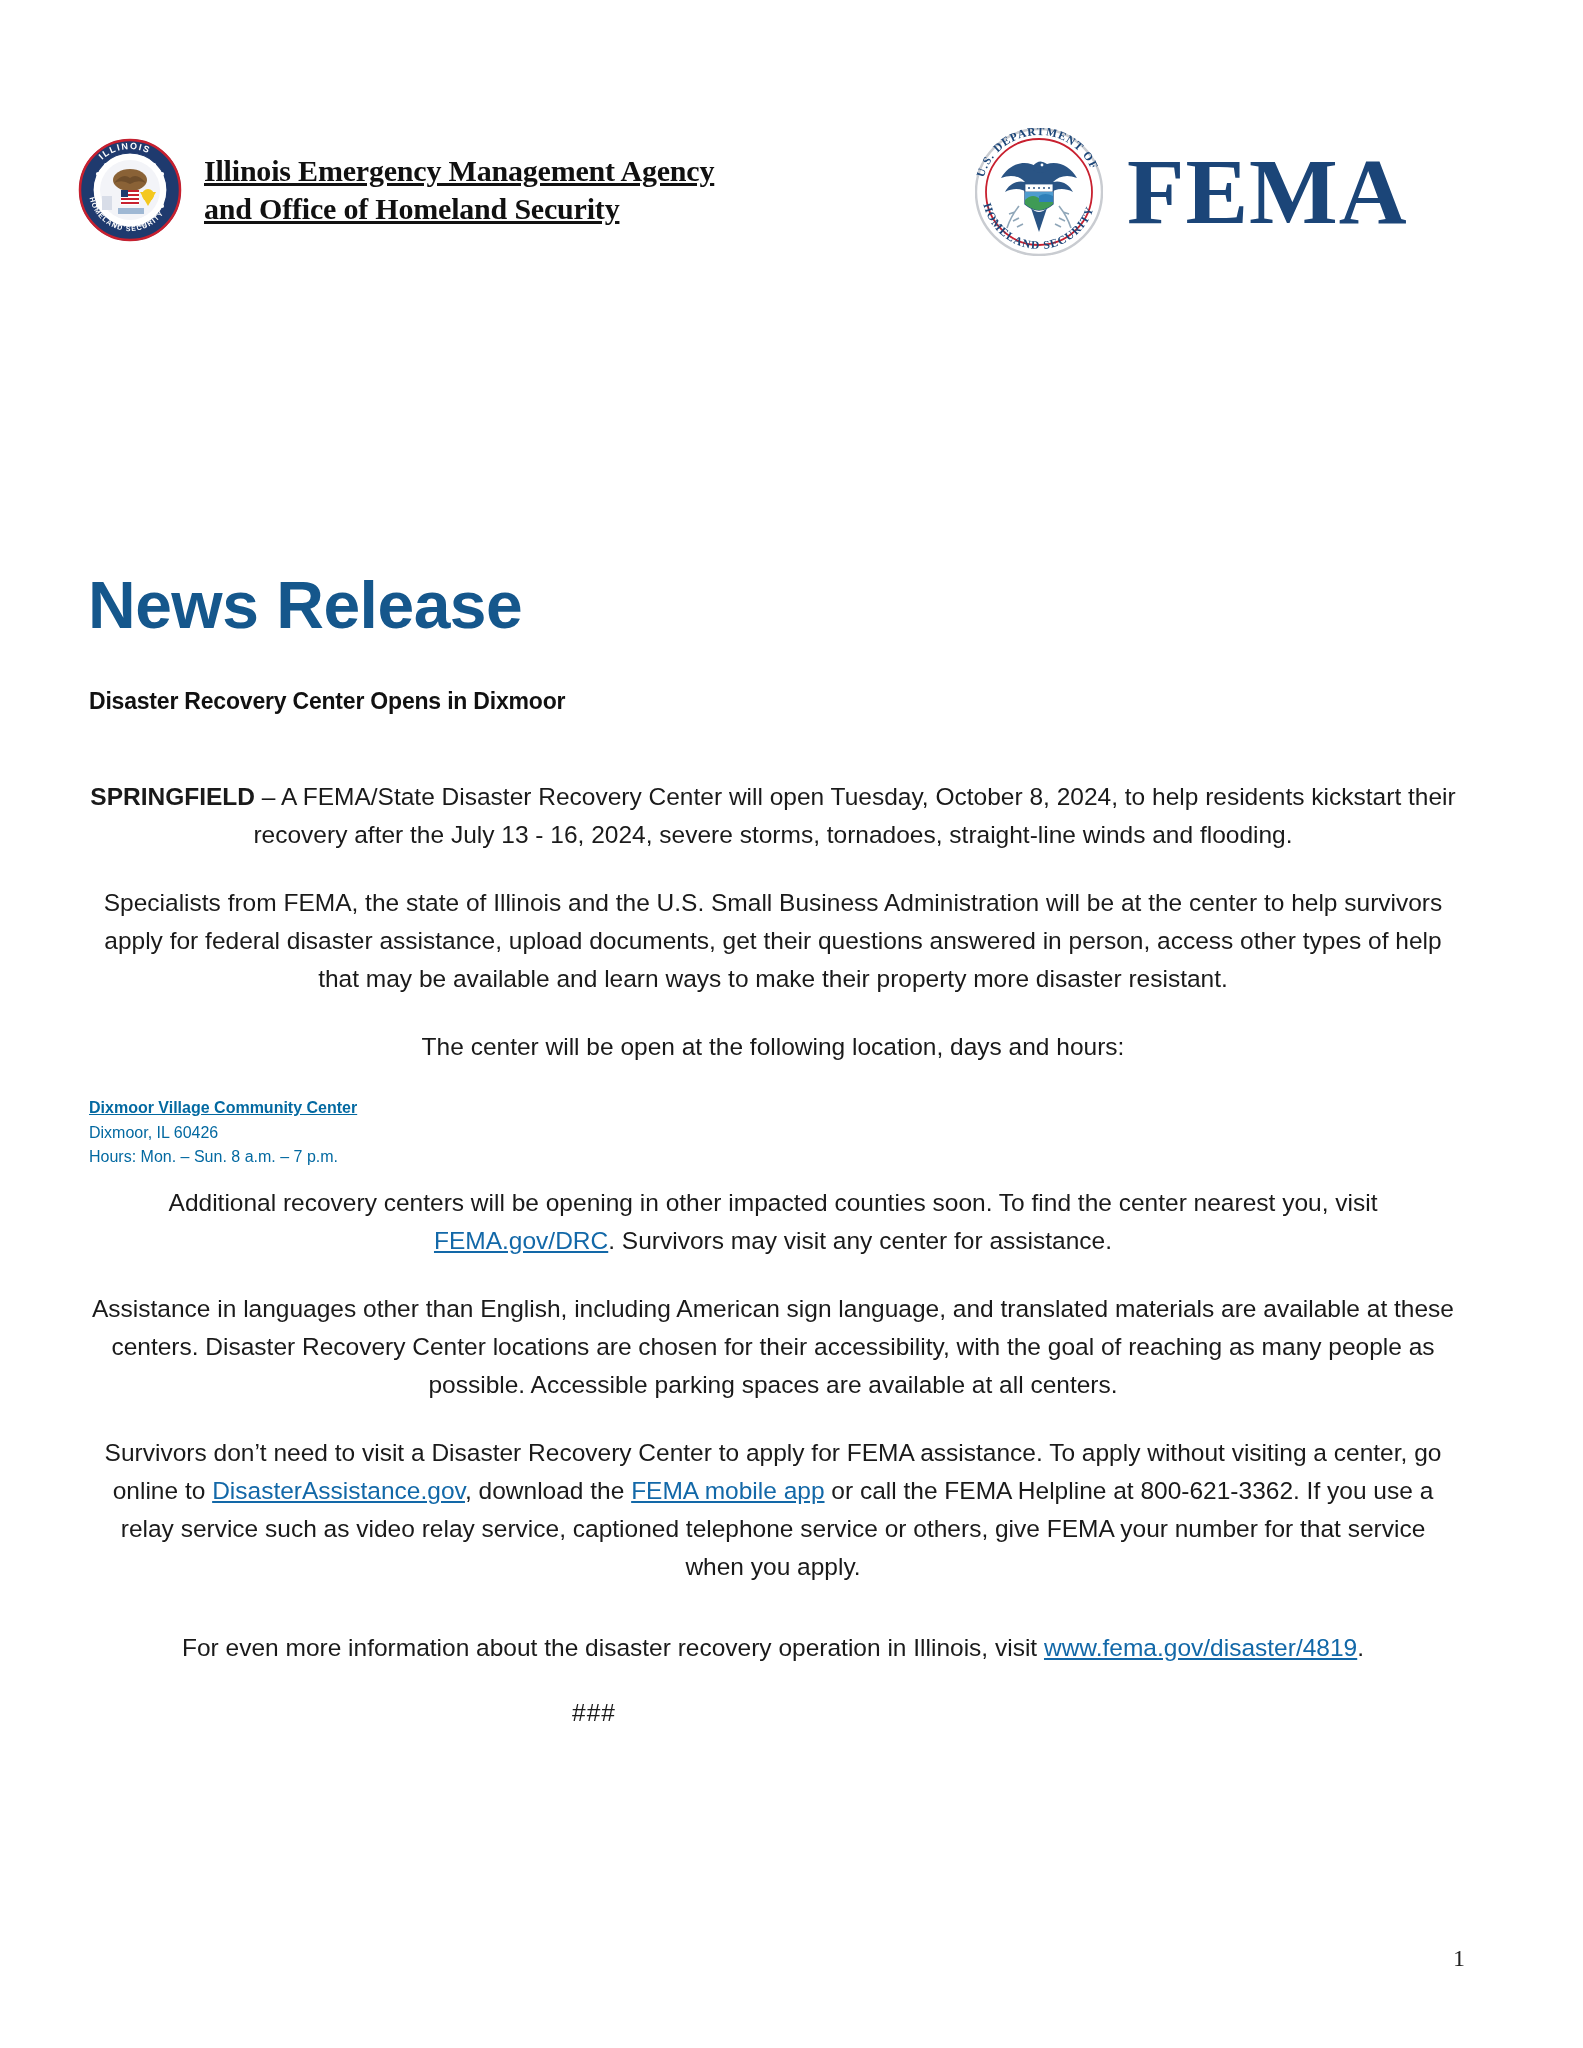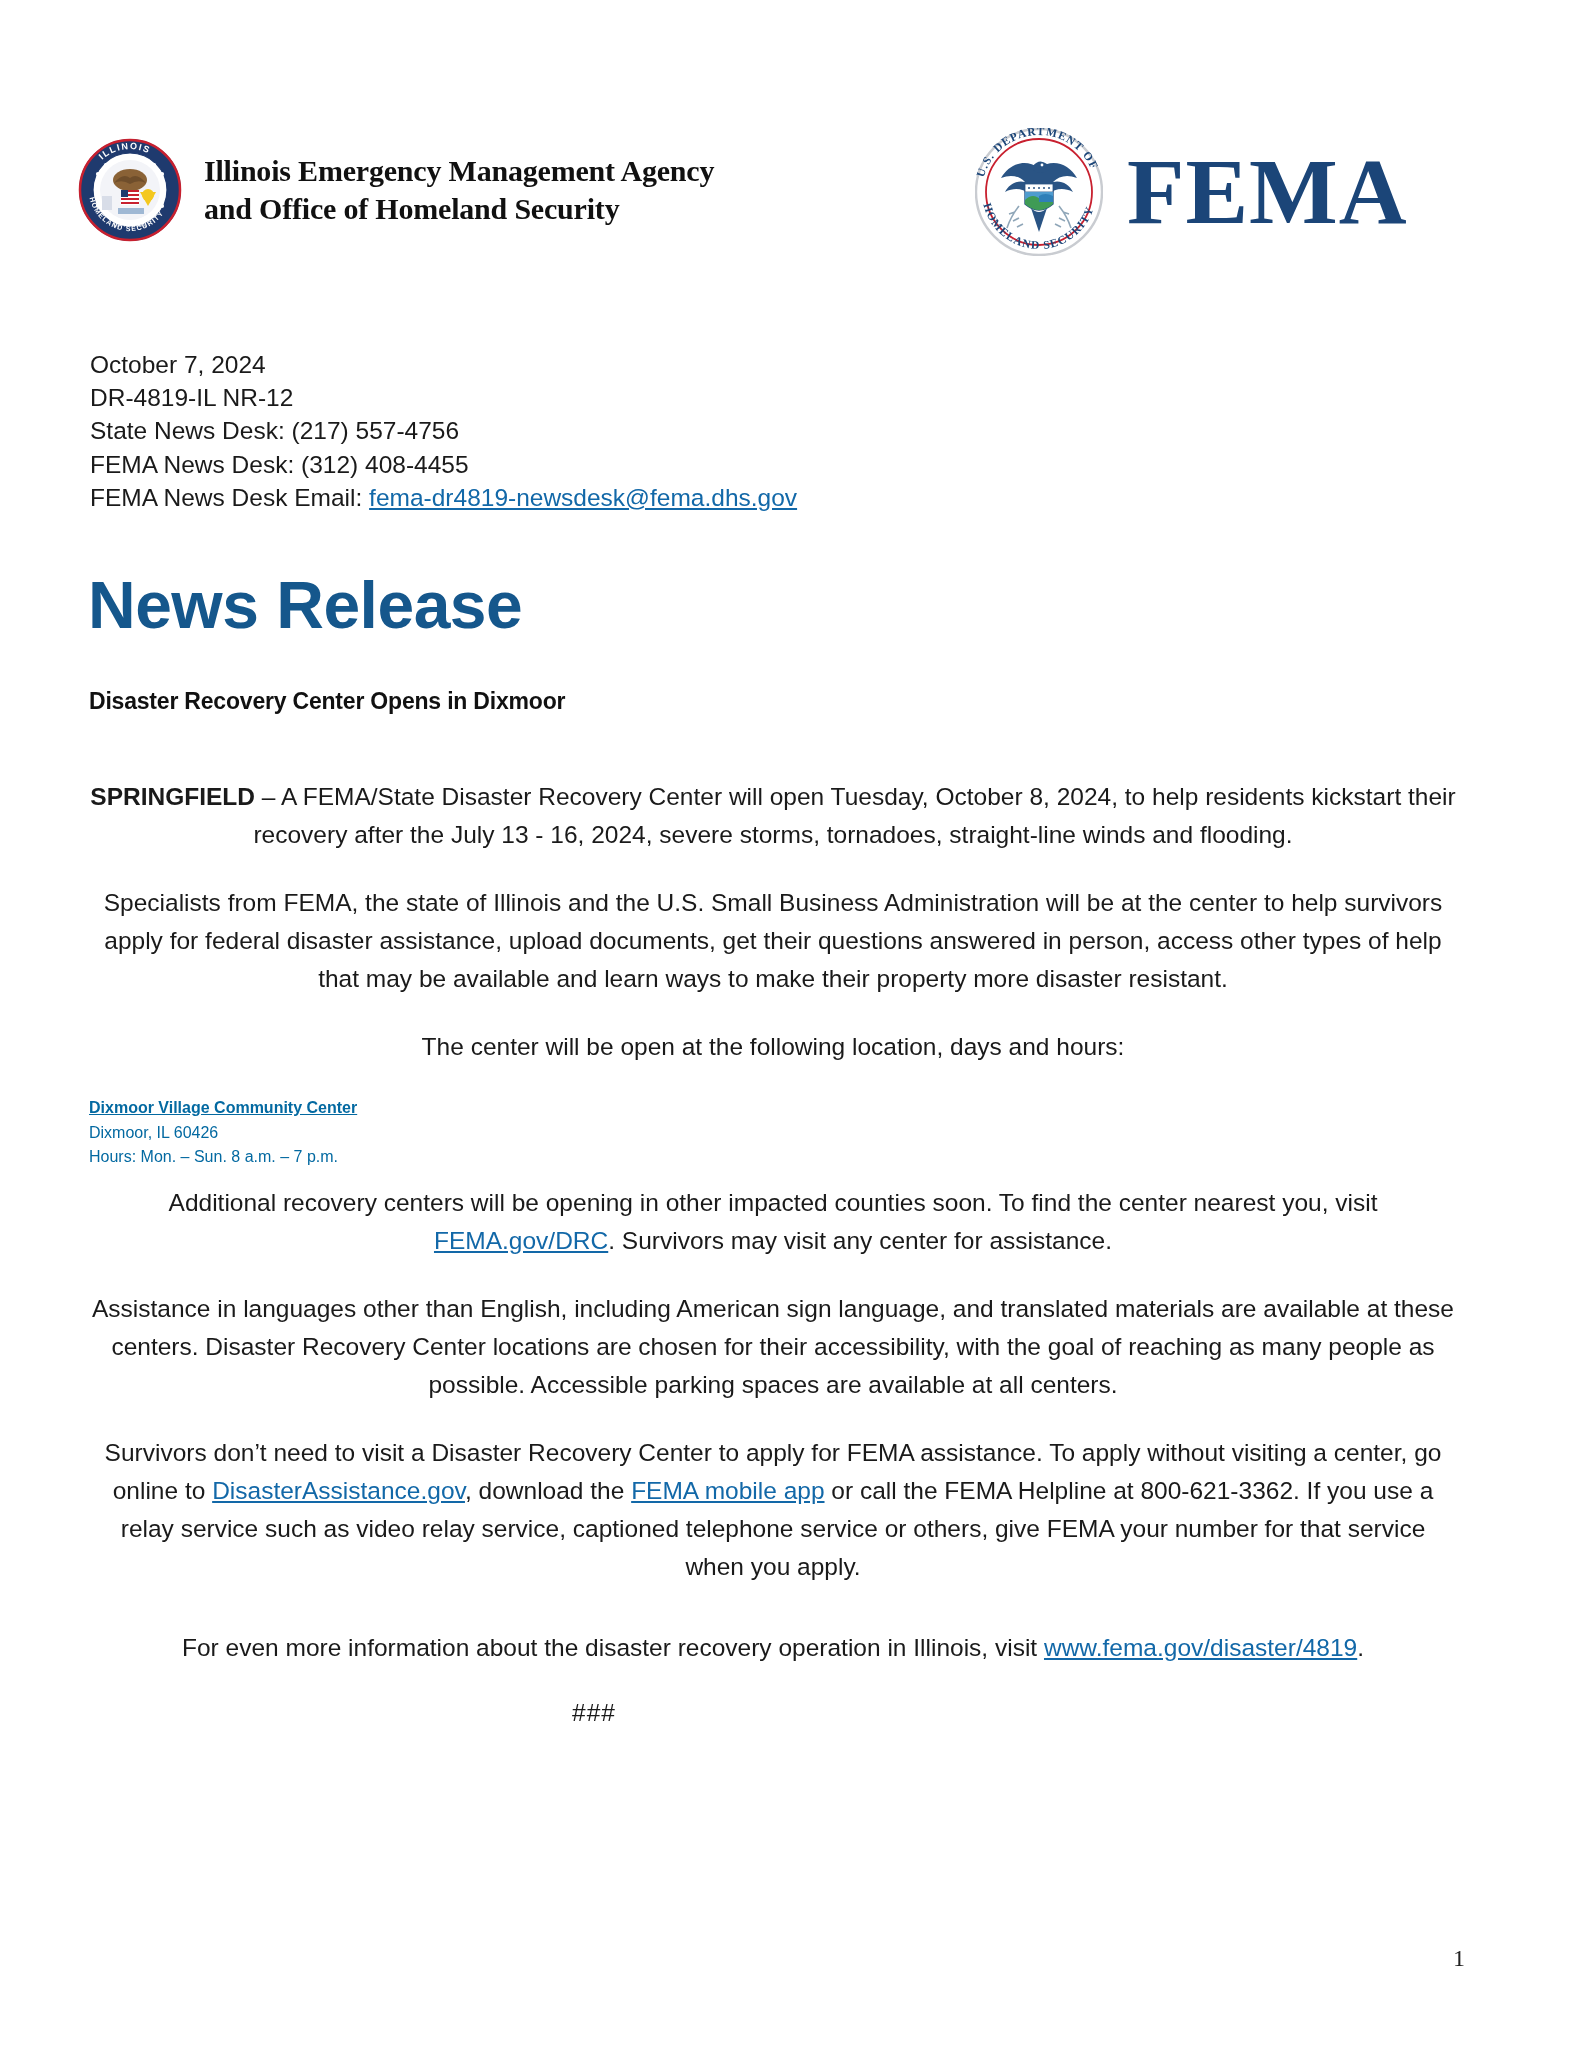--- a/index.html
+++ b/index.html
@@ -42,20 +42,21 @@
     margin-right: 22px;
   }
   .iema-text {
     font-family: "Liberation Serif", serif;
     font-weight: bold;
     font-size: 30px;
     line-height: 1.28;
     color: #111111;
     letter-spacing: -0.2px;
     white-space: nowrap;
+    text-decoration: underline;
   }
   .fema-block {
     position: absolute;
     left: 975px;
     top: 128px;
     display: flex;
     align-items: center;
   }
   .dhs-seal {
     width: 128px;
@@ -251,27 +252,20 @@
           <path d="M 44 78 Q 36 88 32 100 M 40 84 L 34 86 M 44 90 L 38 93 M 48 96 L 42 99" stroke="#8fa6b8" stroke-width="1.6" fill="none"></path>
           <path d="M 84 78 Q 92 88 96 100 M 88 84 L 94 86 M 84 90 L 90 93 M 80 96 L 86 99" stroke="#8fa6b8" stroke-width="1.6" fill="none"></path>
 
           <path d="M 56 80 L 64 104 L 72 80 Q 64 88 56 80 Z" fill="#2a5484"></path>
         </svg>
       </span>
       <span class="fema-word">FEMA</span>
     </div>
   </div>
 
-  <div class="contact">
-    <div class="row">October 7, 2024</div>
-    <div class="row">DR-4819-IL NR-12</div>
-    <div class="row">State News Desk: (217) 557-4756</div>
-    <div class="row">FEMA News Desk: (312) 408-4455</div>
-    <div class="row"><span>FEMA News Desk Email: </span><a class="link" href="#">fema-dr4819-newsdesk@fema.dhs.gov</a></div>
-  </div>
 
   <div class="news-release">News Release</div>
   <div class="headline">Disaster Recovery Center Opens in Dixmoor</div>
 
   <div class="body-area">
 
     <p><b>SPRINGFIELD</b><span> – A FEMA/State Disaster Recovery Center will open Tuesday, October 8, 2024, to help residents kickstart their recovery after the July 13 - 16, 2024, severe storms, tornadoes, straight-line winds and flooding.</span></p>
 
     <p>Specialists from FEMA, the state of Illinois and the U.S. Small Business Administration will be at the center to help survivors apply for federal disaster assistance, upload documents, get their questions answered in person, access other types of help that may be available and learn ways to make their property more disaster resistant.</p>
 

